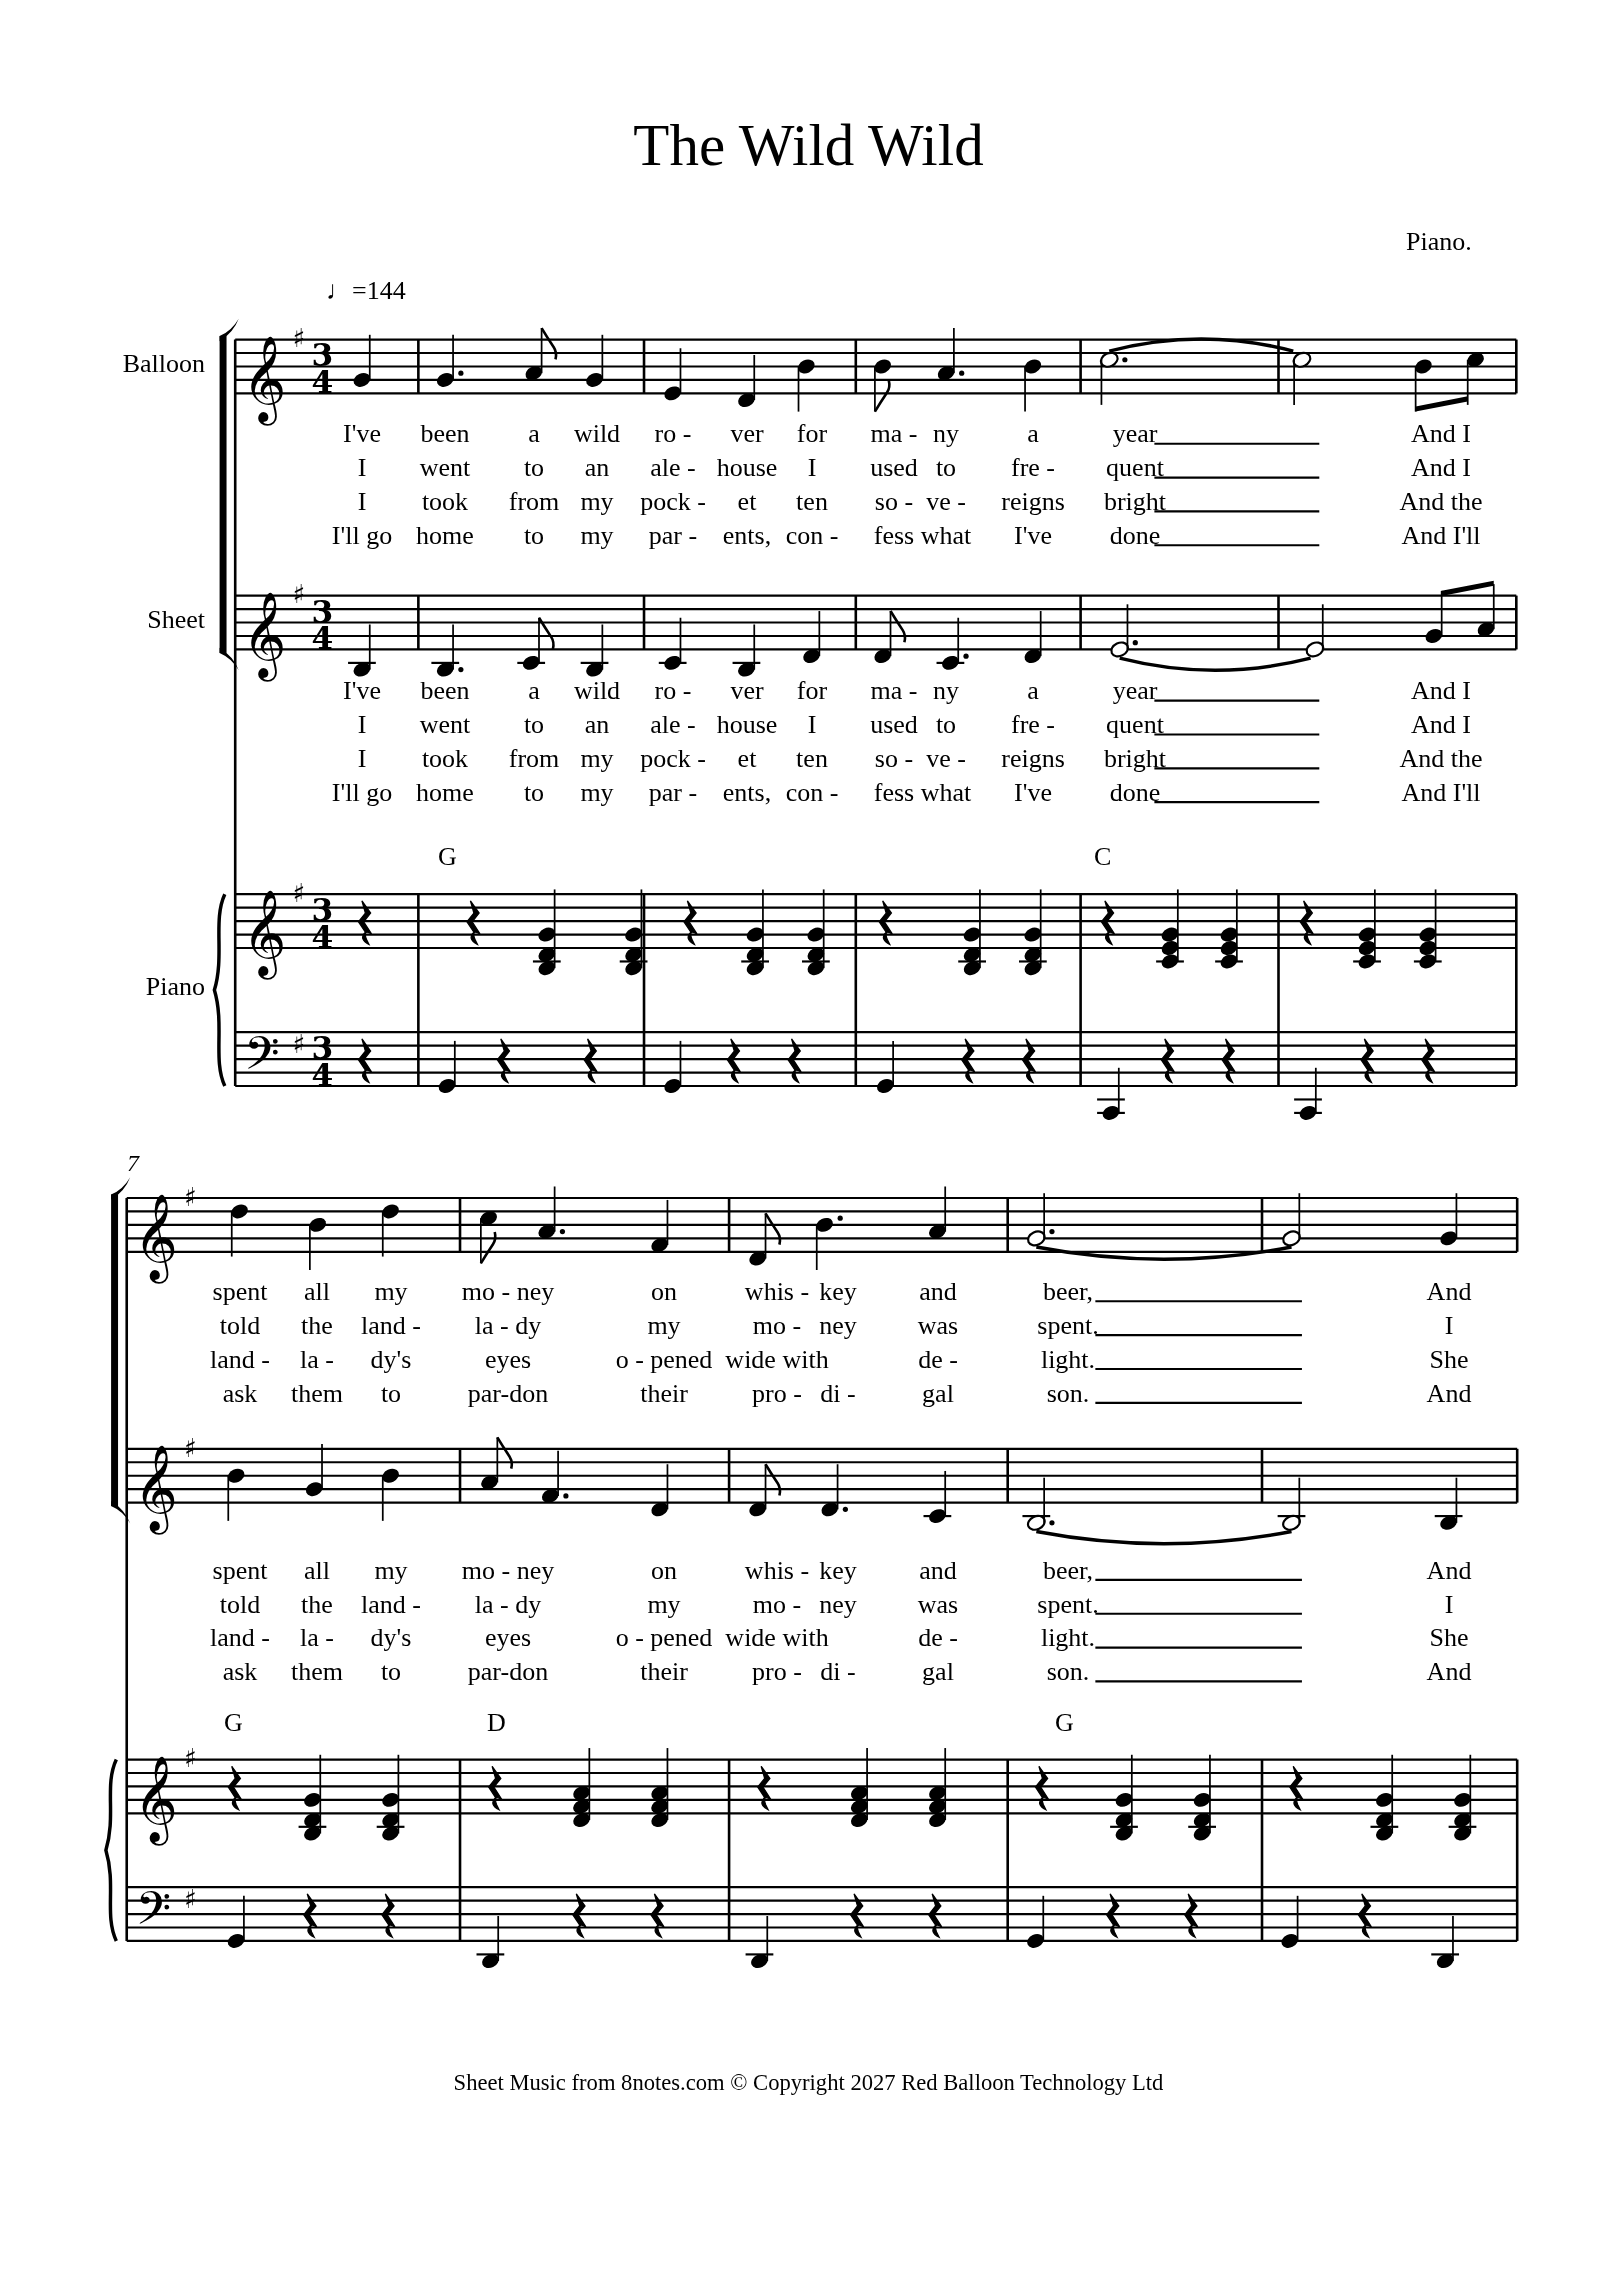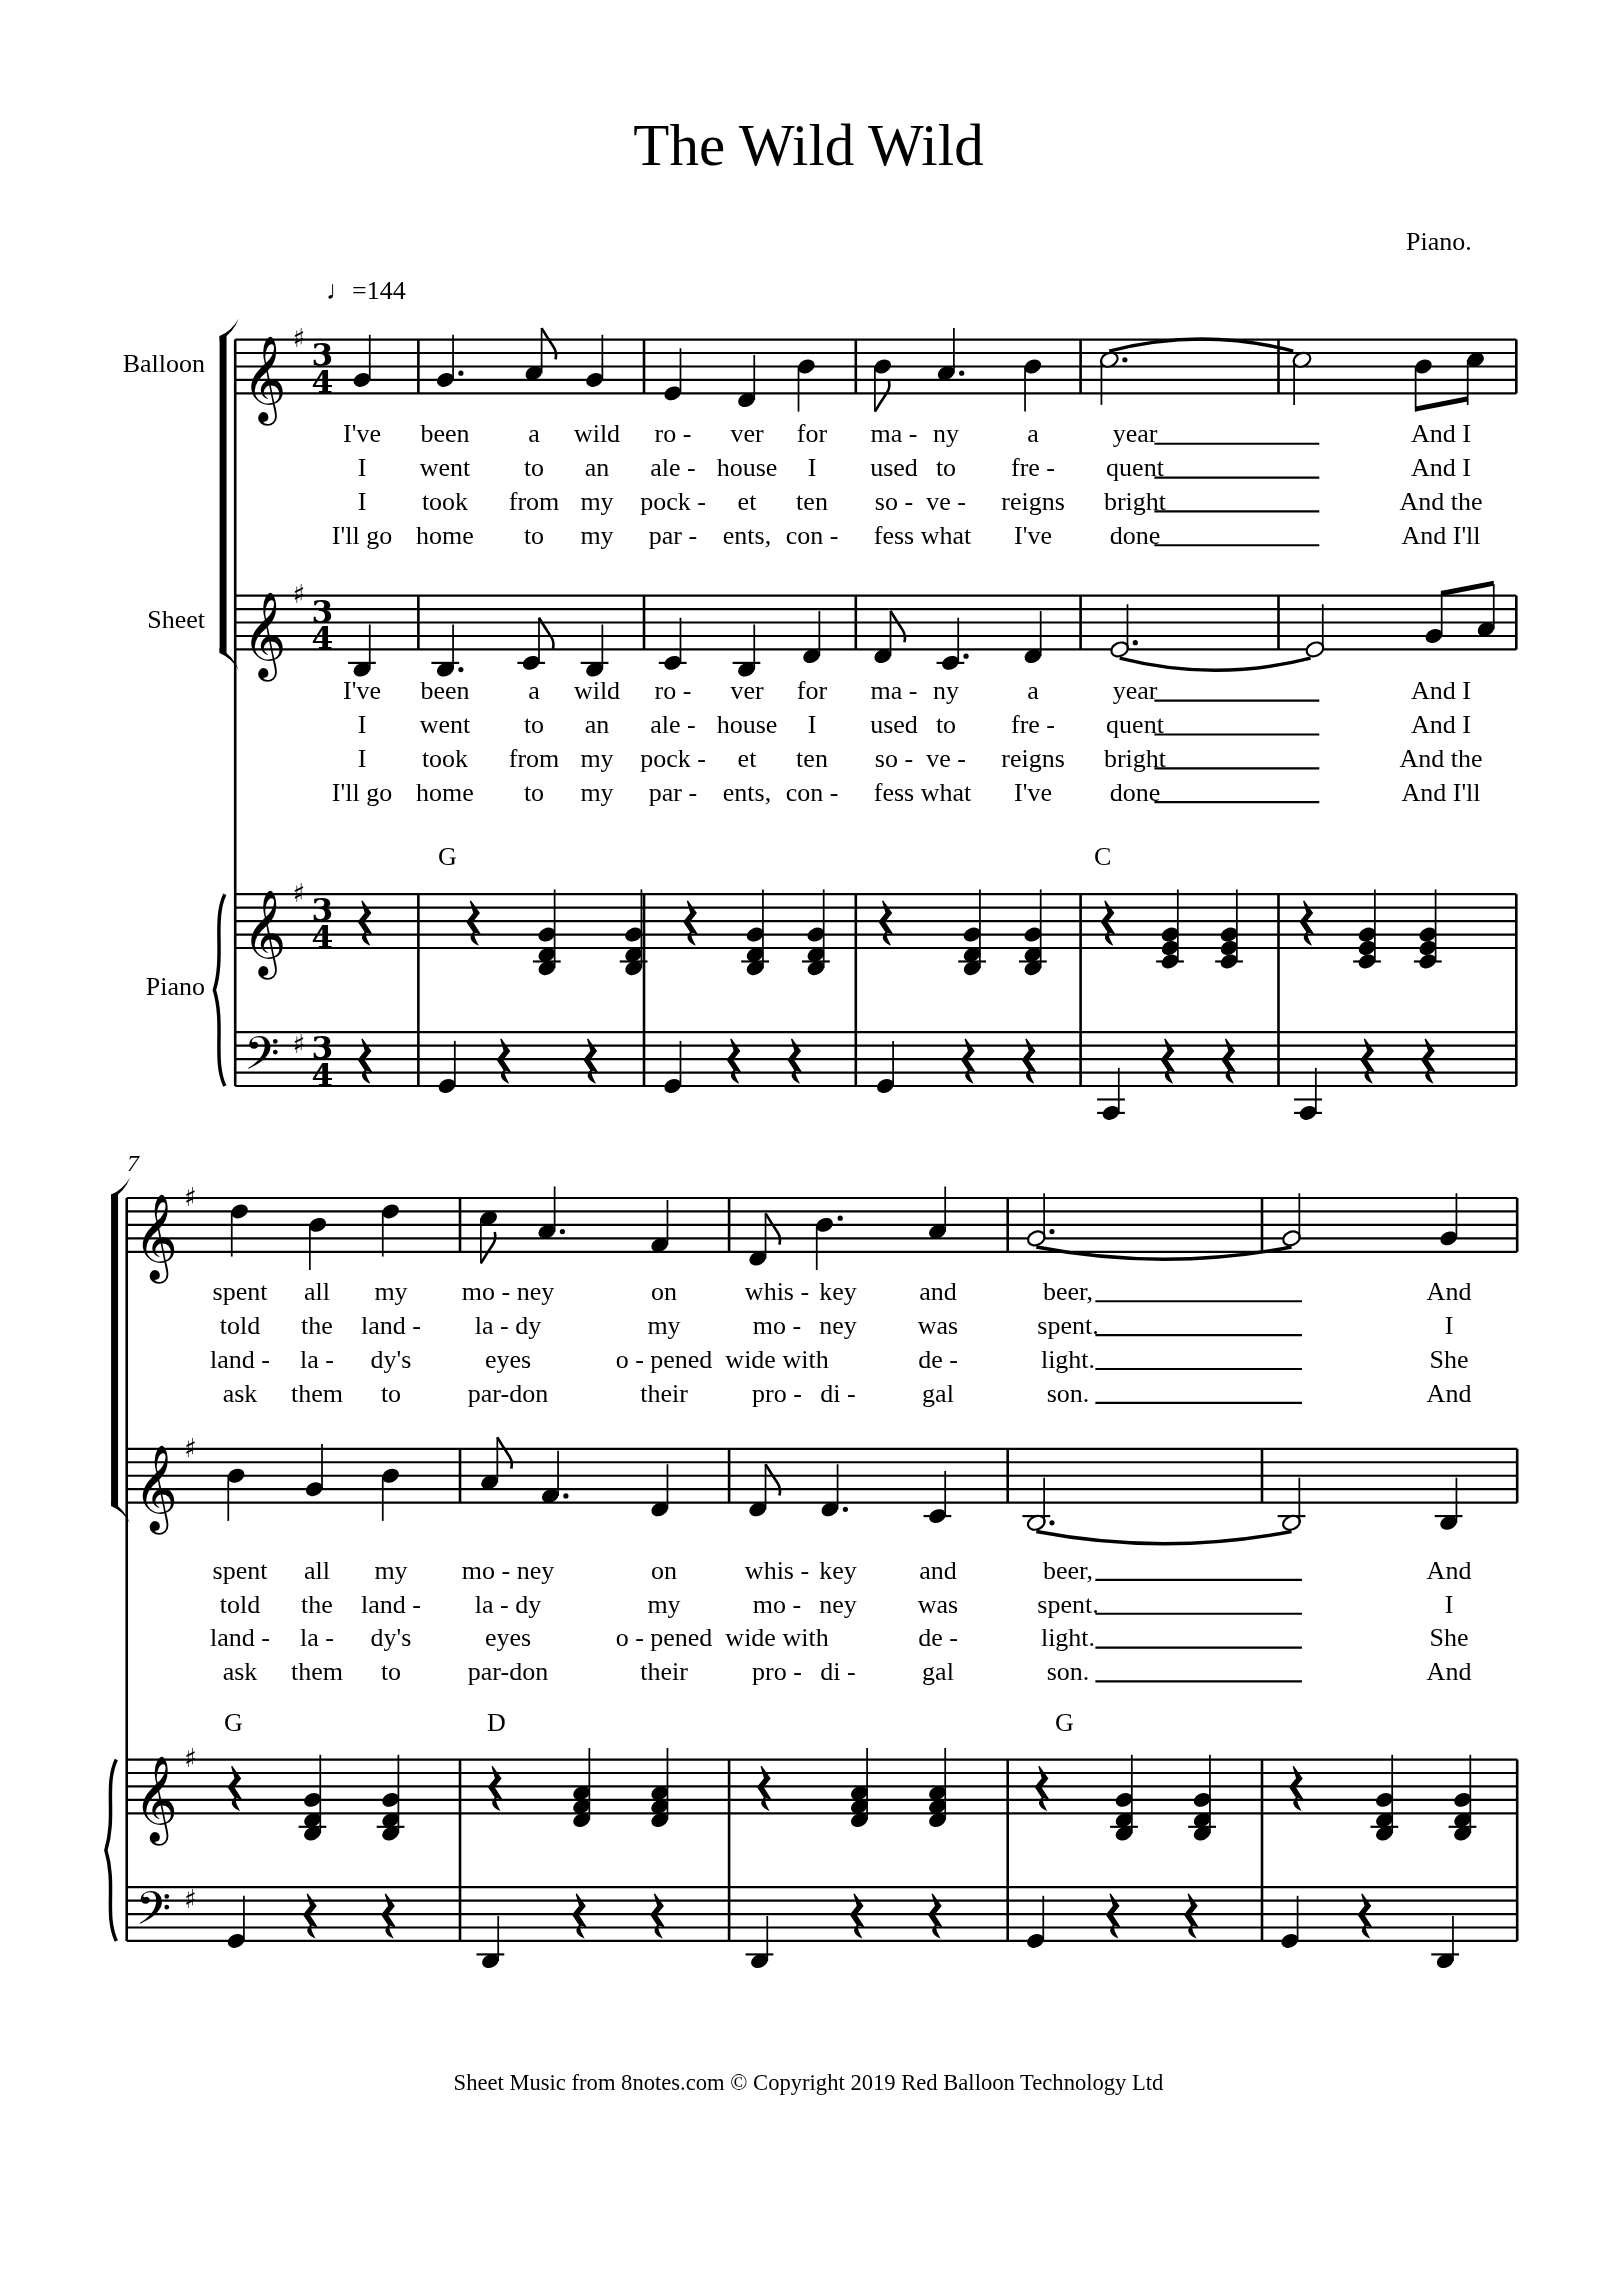--- a/index.html
+++ b/index.html
@@ -630,14 +630,14 @@
       <line x1="1262" y1="1538" x2="1500" y2="1538" stroke="#000" stroke-width="2.5"></line>
       <line x1="1262" y1="1577" x2="1500" y2="1577" stroke="#000" stroke-width="2.5"></line>
       <line x1="1262" y1="1616" x2="1500" y2="1616" stroke="#000" stroke-width="2.5"></line>
       <line x1="1262" y1="1820" x2="1500" y2="1820" stroke="#000" stroke-width="2.5"></line>
       <line x1="1262" y1="1859" x2="1500" y2="1859" stroke="#000" stroke-width="2.5"></line>
       <line x1="1262" y1="1898" x2="1500" y2="1898" stroke="#000" stroke-width="2.5"></line>
       <line x1="1262" y1="1937" x2="1500" y2="1937" stroke="#000" stroke-width="2.5"></line>
     </g>
   </svg>
 
-<div id="footer" class="abs">Sheet Music from 8notes.com © Copyright 2019 Red Balloon Technology Ltd</div>
+<div id="footer" class="abs">Sheet Music from 8notes.com © Copyright 2027 Red Balloon Technology Ltd</div>
 
 
 </body></html>

